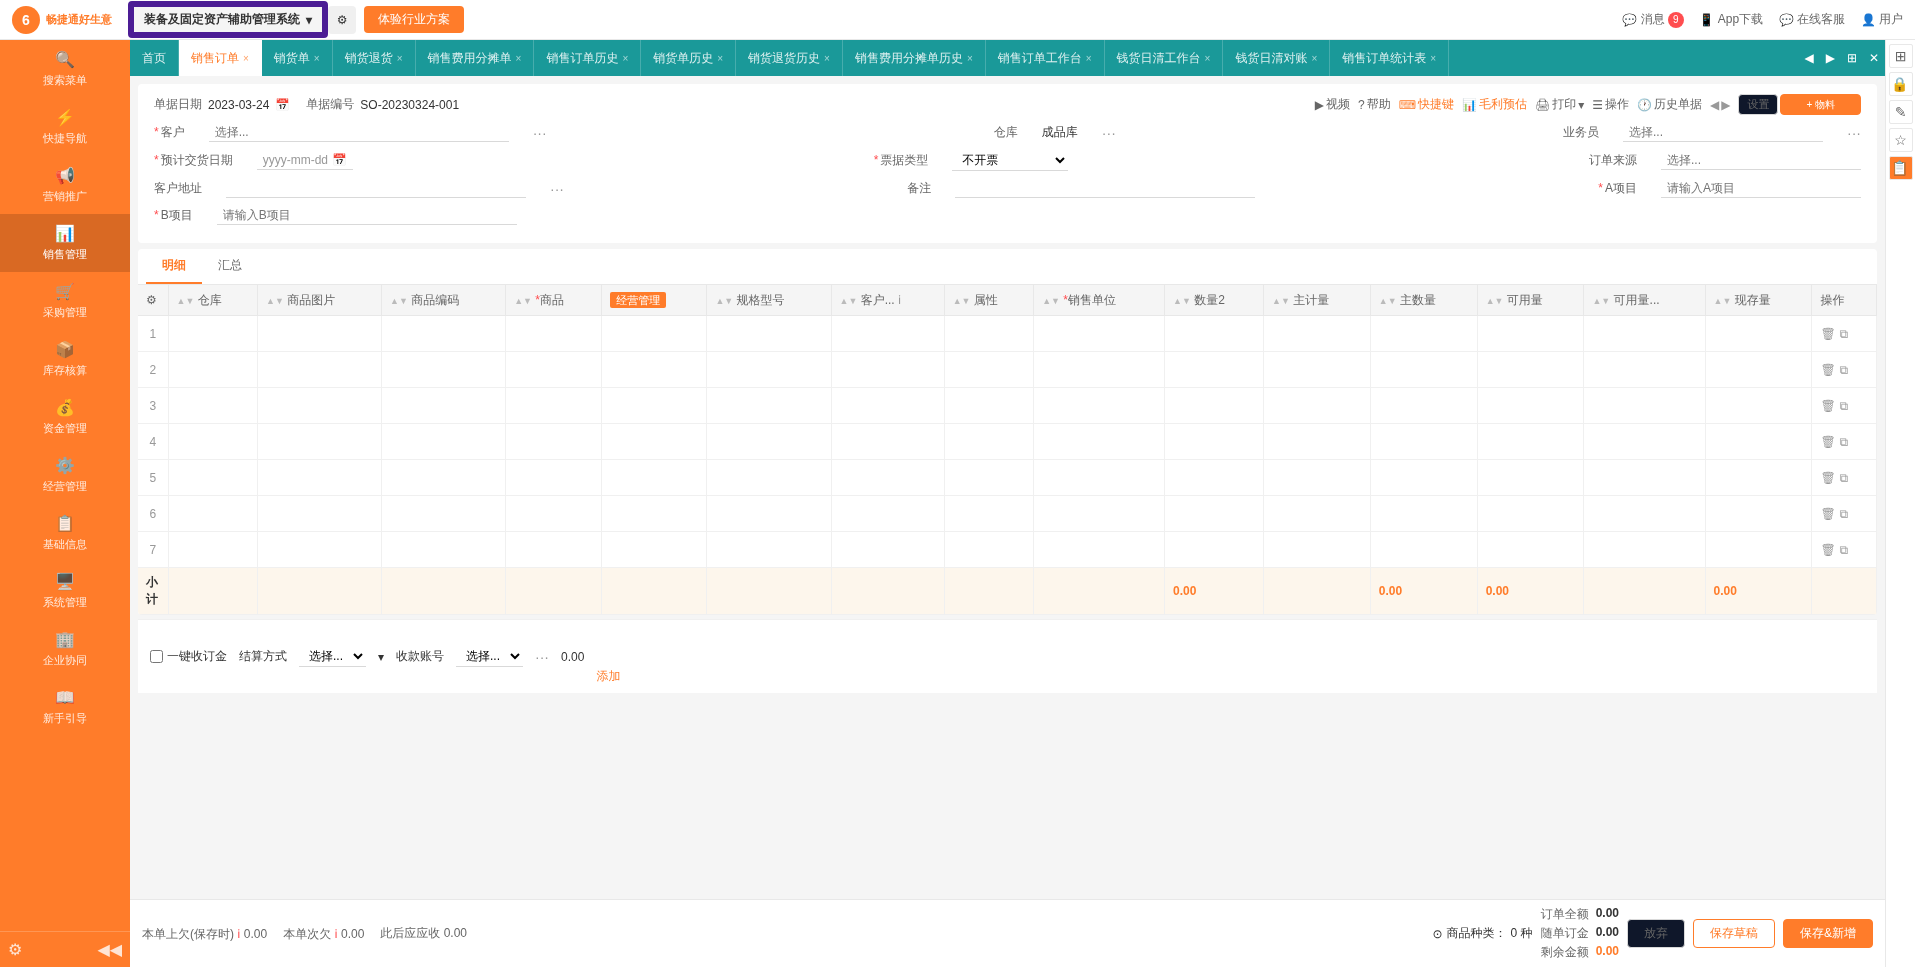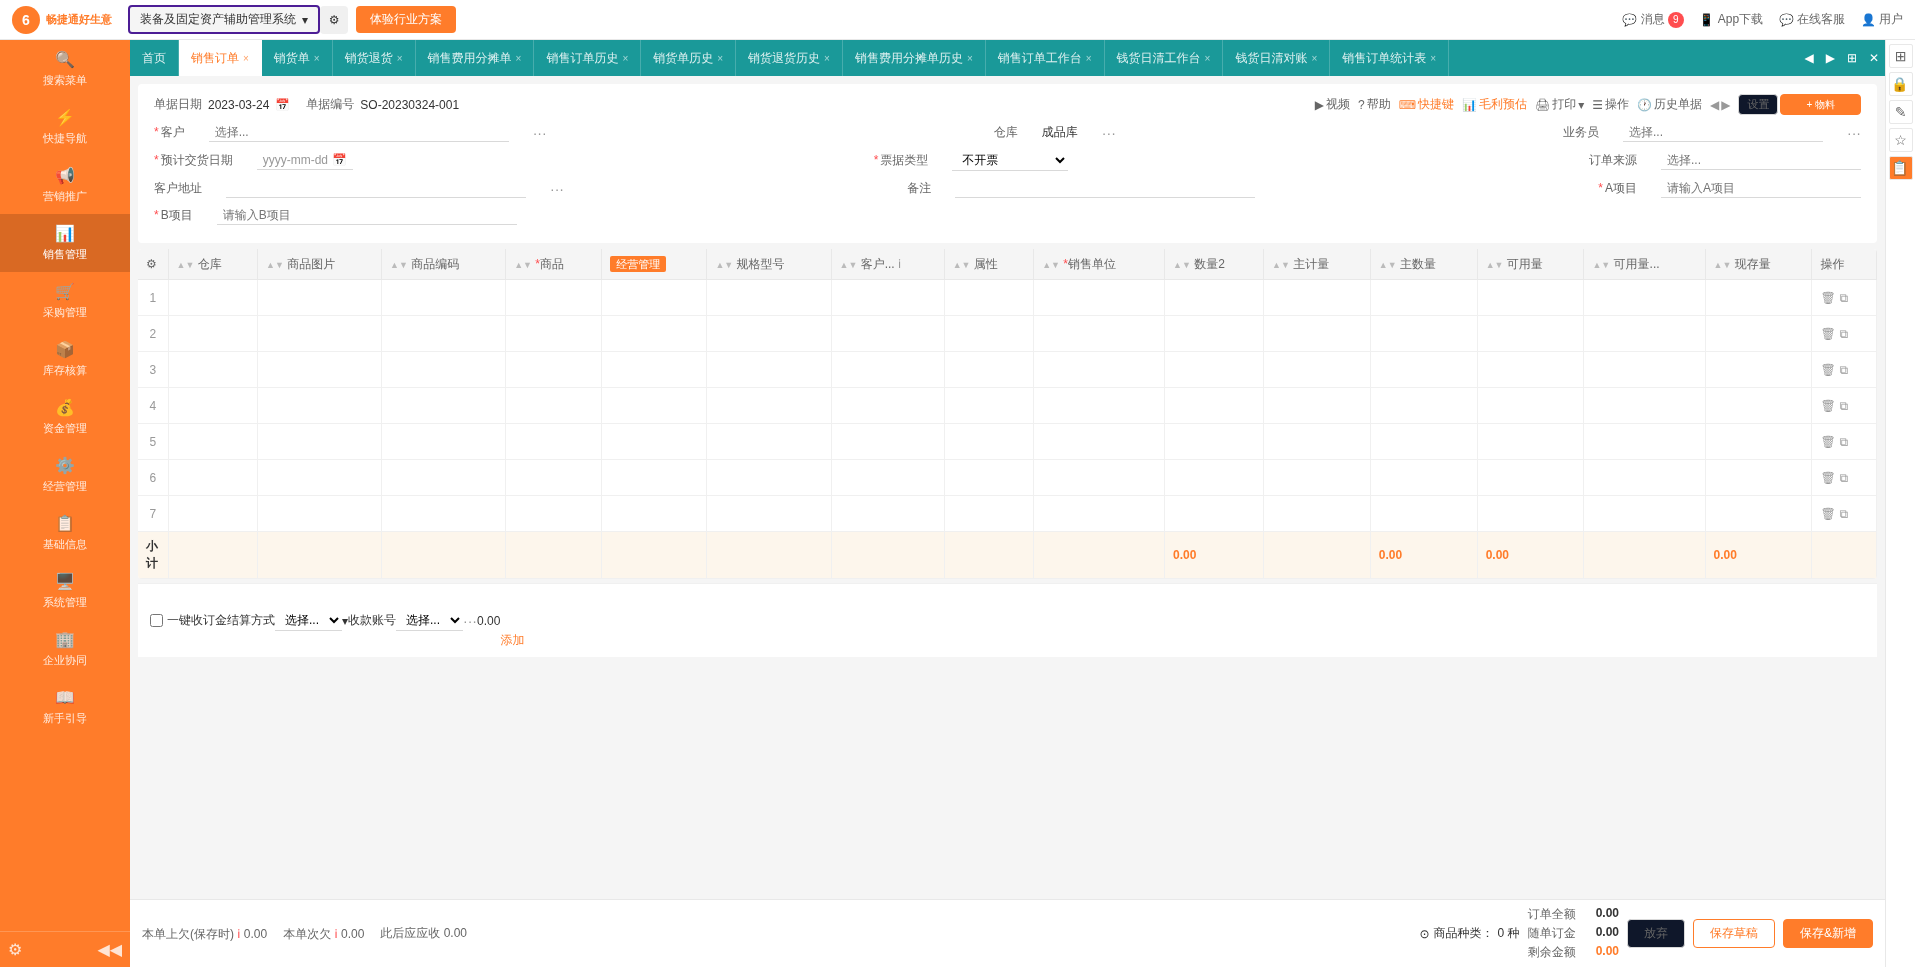--- a/index.html
+++ b/index.html
@@ -11,21 +11,21 @@
     .main-area { display: flex; flex: 1; overflow: hidden; }
     .sidebar { width: 130px; background: #ff7c2a; display: flex; flex-direction: column; flex-shrink: 0; }
     .content-area { flex: 1; display: flex; flex-direction: column; overflow: hidden; }
     .tab-bar { height: 36px; background: #1a9999; display: flex; align-items: center; flex-shrink: 0; overflow: hidden; }
     .page-content { flex: 1; background: #f5f5f5; overflow: auto; padding: 8px; }
 
     
     .top-bar-logo { display: flex; align-items: center; gap: 6px; margin-right: 16px; }
     .logo-icon { width: 28px; height: 28px; background: #ff7c2a; border-radius: 50%; display: flex; align-items: center; justify-content: center; color: white; font-size: 14px; font-weight: bold; }
     .logo-text { font-size: 11px; color: #ff7c2a; font-weight: bold; line-height: 1.2; }
-    .app-selector { display: flex; align-items: center; gap: 6px; background: #f5f5f5; border: 2px solid #4c1d95; border-radius: 4px; padding: 4px 10px; cursor: pointer; font-size: 12px; }
+    .app-selector { display: flex; align-items: center; gap: 6px; background: #f5f5f5; border: 6px solid #4c1d95; border-radius: 4px; padding: 4px 10px; cursor: pointer; font-size: 12px; font-weight: bold; }
     .top-bar-btn { background: #ff7c2a; color: white; border: none; border-radius: 4px; padding: 5px 14px; cursor: pointer; font-size: 12px; margin-left: 8px; }
     .top-bar-right { margin-left: auto; display: flex; align-items: center; gap: 16px; font-size: 12px; color: #666; }
     .badge { background: #ff4d4f; color: white; border-radius: 50%; width: 16px; height: 16px; font-size: 10px; display: inline-flex; align-items: center; justify-content: center; }
     .gear-btn { width: 28px; height: 28px; background: #f0f0f0; border-radius: 4px; display: flex; align-items: center; justify-content: center; cursor: pointer; }
     .sidebar-item { display: flex; flex-direction: column; align-items: center; padding: 10px 4px; cursor: pointer; color: rgba(255,255,255,0.85); font-size: 11px; gap: 4px; }
     .sidebar-item:hover, .sidebar-item.active { background: rgba(0,0,0,0.15); color: white; }
     .sidebar-icon { font-size: 16px; }
 
     
     .tab { display: flex; align-items: center; padding: 0 12px; height: 36px; color: rgba(255,255,255,0.85); cursor: pointer; white-space: nowrap; font-size: 12px; gap: 4px; border-right: 1px solid rgba(255,255,255,0.2); }
@@ -55,21 +55,21 @@
     th { background: #f5f5f5; padding: 6px 8px; text-align: left; border-right: 1px solid #e8e8e8; border-bottom: 1px solid #e8e8e8; font-weight: normal; color: #666; white-space: nowrap; }
     td { padding: 6px 8px; border-right: 1px solid #f0f0f0; border-bottom: 1px solid #f0f0f0; height: 36px; }
     .row-num { color: #999; text-align: center; width: 30px; }
     .subtotal-row { background: #fdf6ec; font-weight: bold; }
     .subtotal-row td { color: #ff7c2a; }
 
     
     .bottom-bar { background: white; border-top: 1px solid #e8e8e8; padding: 6px 12px; display: flex; align-items: center; gap: 8px; font-size: 12px; flex-shrink: 0; }
     .bottom-info { display: flex; gap: 16px; font-size: 12px; color: #666; }
     .amount-info { display: flex; flex-direction: column; gap: 2px; text-align: right; font-size: 12px; }
-    .amount-row { display: flex; justify-content: flex-start; gap: 20px; }
+    .amount-row { display: flex; justify-content: flex-start; gap: 7px; }
     .amount-label { color: #666; }
     .amount-value { color: #333; font-weight: bold; }
     .amount-value.orange { color: #ff7c2a; }
 
     
     .btn { padding: 5px 16px; border-radius: 4px; cursor: pointer; font-size: 12px; border: 1px solid #d9d9d9; background: white; }
     .btn-primary { background: #ff7c2a; color: white; border-color: #ff7c2a; }
     .btn-ghost { background: #0f172a; color: #666; border-color: #d9d9d9; }
     .btn-orange-outline { background: white; color: #ff7c2a; border-color: #ff7c2a; }
 
@@ -348,20 +348,24 @@
             <input class="form-input" style="width: 200px;" placeholder="请输入A项目">
           </div>
 
           <div class="form-row">
             <span class="form-label required">B项目</span>
             <input class="form-input" style="width: 300px;" placeholder="请输入B项目">
           </div>
         </div>
 
         <div class="detail-table">
+          <div class="table-tabs">
+            <div class="table-tab active">明细</div>
+            <div class="table-tab">汇总</div>
+          </div>
           <div style="overflow-x:auto;">
             <table>
               <thead>
                 <tr>
                   <th class="col-gear">⚙</th>
                   <th><span class="sort-arrows">▲▼</span> 仓库</th>
                   <th><span class="sort-arrows">▲▼</span> 商品图片</th>
                   <th><span class="sort-arrows">▲▼</span> 商品编码</th>
                   <th><span class="sort-arrows">▲▼</span> <span style="color:#ff4d4f;">*</span>商品</th>
                   <th><span class="scan-btn">经营管理</span></th>
@@ -529,21 +533,21 @@
                     <td>0.00</td>
                     <td></td>
                     <td>0.00</td>
                     <td></td>
                   </tr>
                 </tbody>
             </table>
           </div>
         </div>
 
-        <div style="background:white;padding:8px 12px;border-top:1px solid #f0f0f0;display:flex;align-items:center;margin-top:4px;">
+        <div style="background:white;padding:8px 12px;border-top:1px solid #f0f0f0;display:flex;align-items:center;gap:12px;margin-top:4px;">
           <div class="checkbox-wrap">
             <input type="checkbox" style="">
             <span>一键收订金</span>
           </div>
           <span>结算方式</span>
           <select class="form-select">
             <option>选择...</option>
           </select>
           <span>▾</span>
           <span>收款账号</span>

